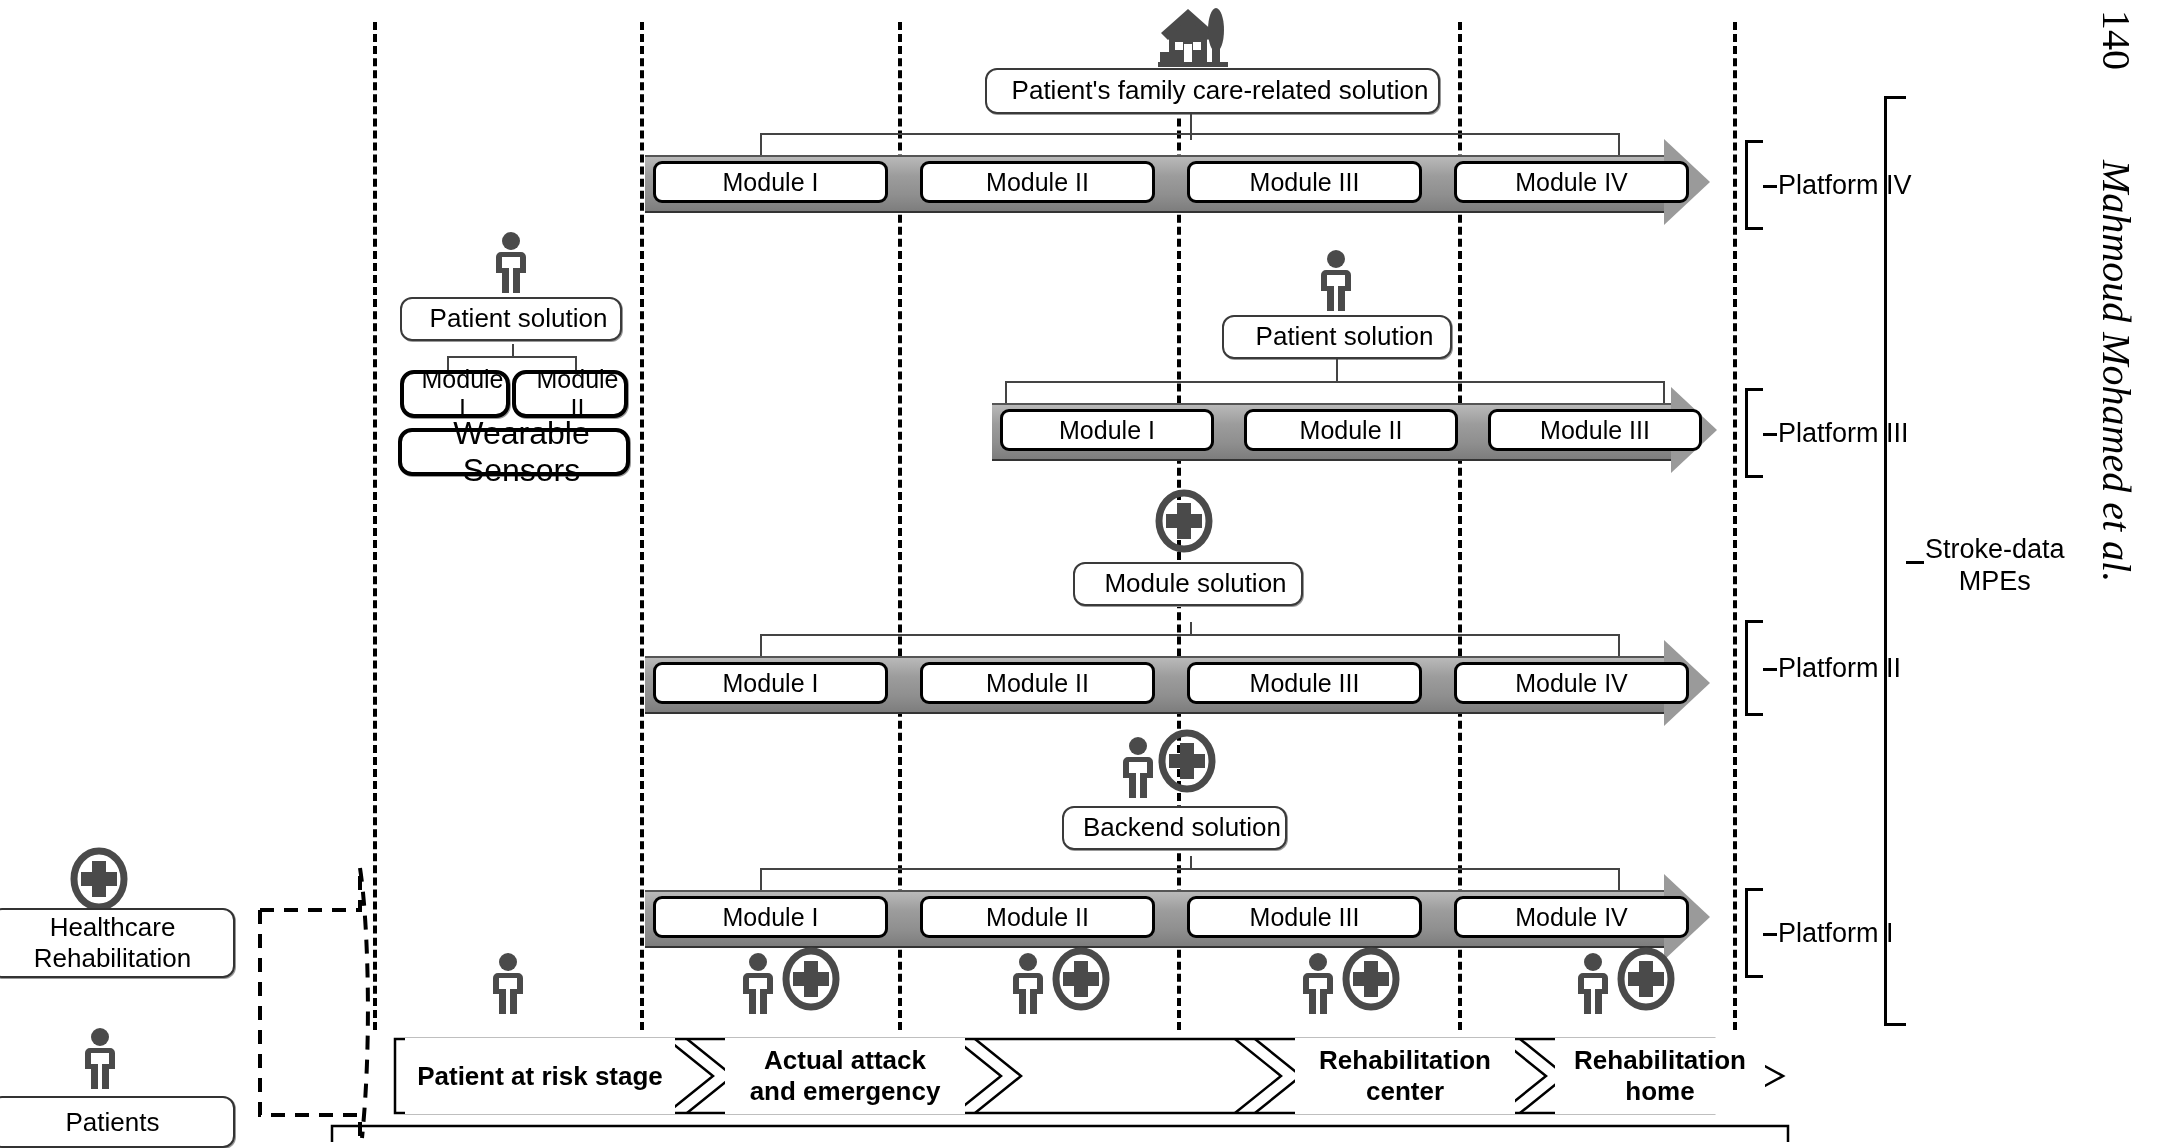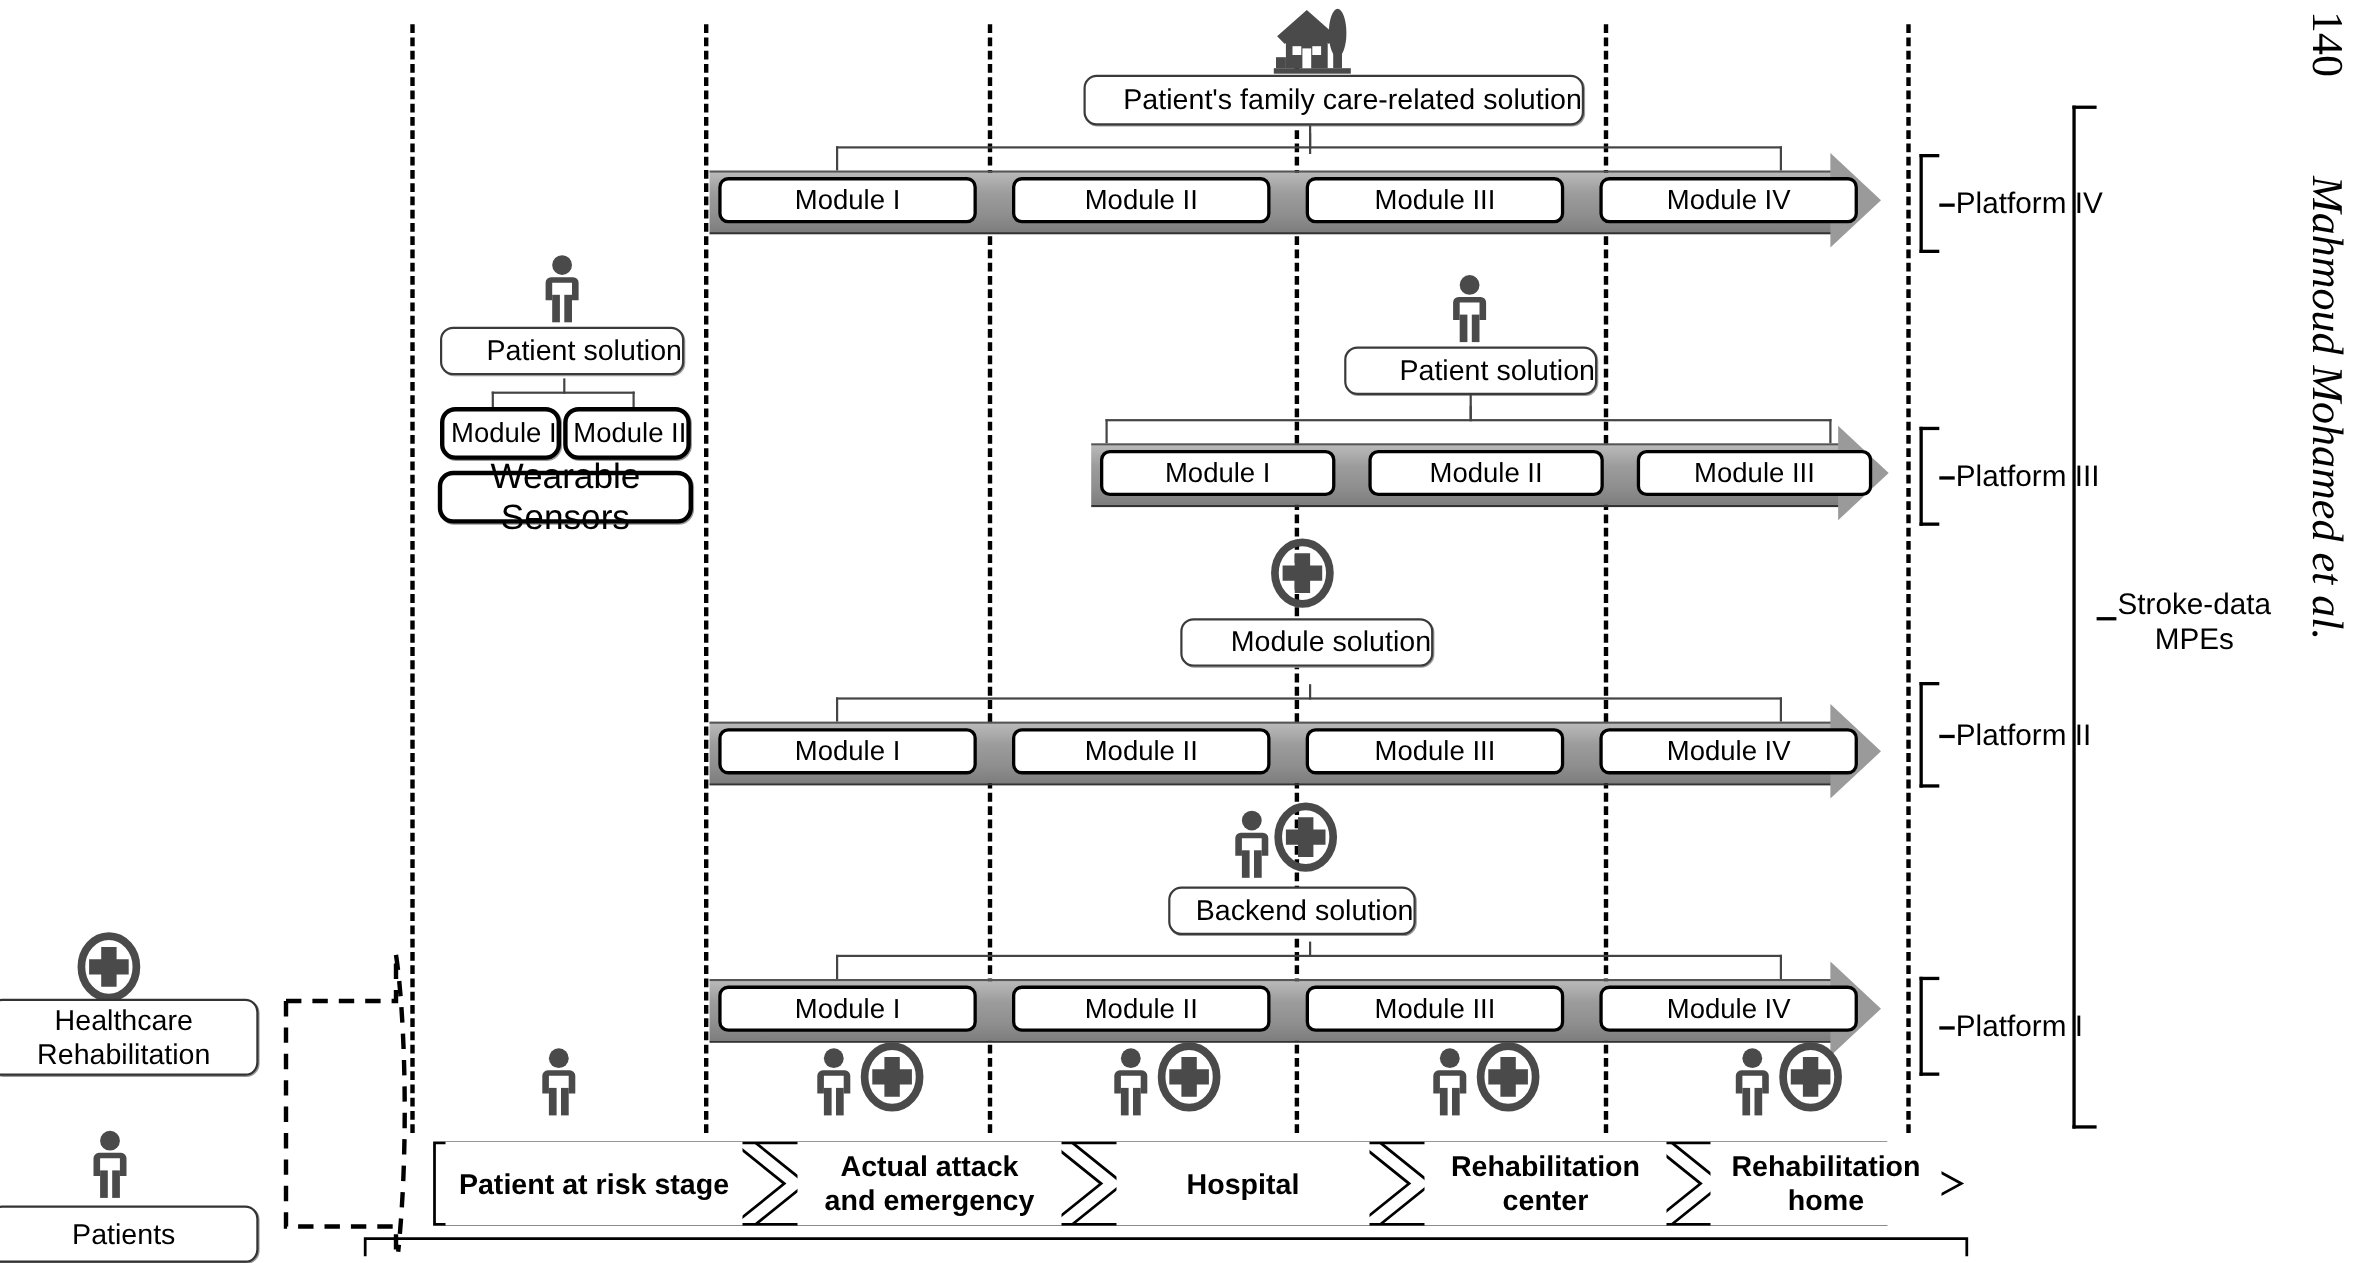--- a/index.html
+++ b/index.html
@@ -6,23 +6,23 @@
   body{width:2157px;height:1148px;position:relative;overflow:hidden;
        font-family:"Liberation Sans", sans-serif;color:#000;}
 
   .abs{position:absolute;}
 
   
   .vdash{position:absolute;width:0;border-left:4px dashed #000;}
 
   
   .solbox{position:absolute;background:#fff;border:2px solid #3a3a3a;
-          border-radius:12px;display:flex;align-items:center;justify-content:flex-end;
+          border-radius:12px;display:flex;align-items:center;justify-content:center;
           font-size:26px;line-height:1.15;text-align:center;box-sizing:border-box;
-          box-shadow:1px 1px 0 #999;}
+          box-shadow:1px 1px 0 #999;padding-left:15px;}
   .solbox.heavy{border:4px solid #000;border-radius:14px;}
 
   
   .pbar{position:absolute;height:54px;box-sizing:border-box;}
   .pbar .body{position:absolute;left:0;top:0;height:54px;
       background:linear-gradient(#b9b9b9,#9c9c9c 35%,#8f8f8f 70%,#7d7d7d);
       border-top:2px solid #555;border-bottom:2px solid #333;}
   .pbar .head{position:absolute;top:-16px;width:0;height:0;
       border-top:43px solid transparent;border-bottom:43px solid transparent;
       border-left:46px solid #9a9a9a;}
@@ -366,23 +366,20 @@
       <polyline points="1105,1 1151,38 1105,75"></polyline>
       <polyline points="1125,1 1171,38 1125,75"></polyline>
     </g>
   </svg>
   <div class="stage" style="left:330px;width:240px;white-space:pre-line;">
     <span style="white-space:pre-line;">Actual attack
 and emergency</span></div>
   <div class="stage" style="left:10px;width:270px;">
     <span>Patient at risk stage</span>
     </div>
-  <div class="stage" style="left:620px;width:230px;">
-    <span>Hospital</span>
-    </div>
   <div class="stage" style="left:900px;width:220px;white-space:pre-line;">
     <span style="white-space:pre-line;">Rehabilitation
 center</span></div>
   <div class="stage" style="left:1160px;width:210px;white-space:pre-line;">
     <span style="white-space:pre-line;">Rehabilitation
 home</span></div>
 </div>
 
 <svg class="abs" style="left:330px;top:1118px;" width="1470" height="26">
   <polyline points="2,24 2,8 1458,8 1458,24" fill="none" stroke="#000" stroke-width="2.5"></polyline>

